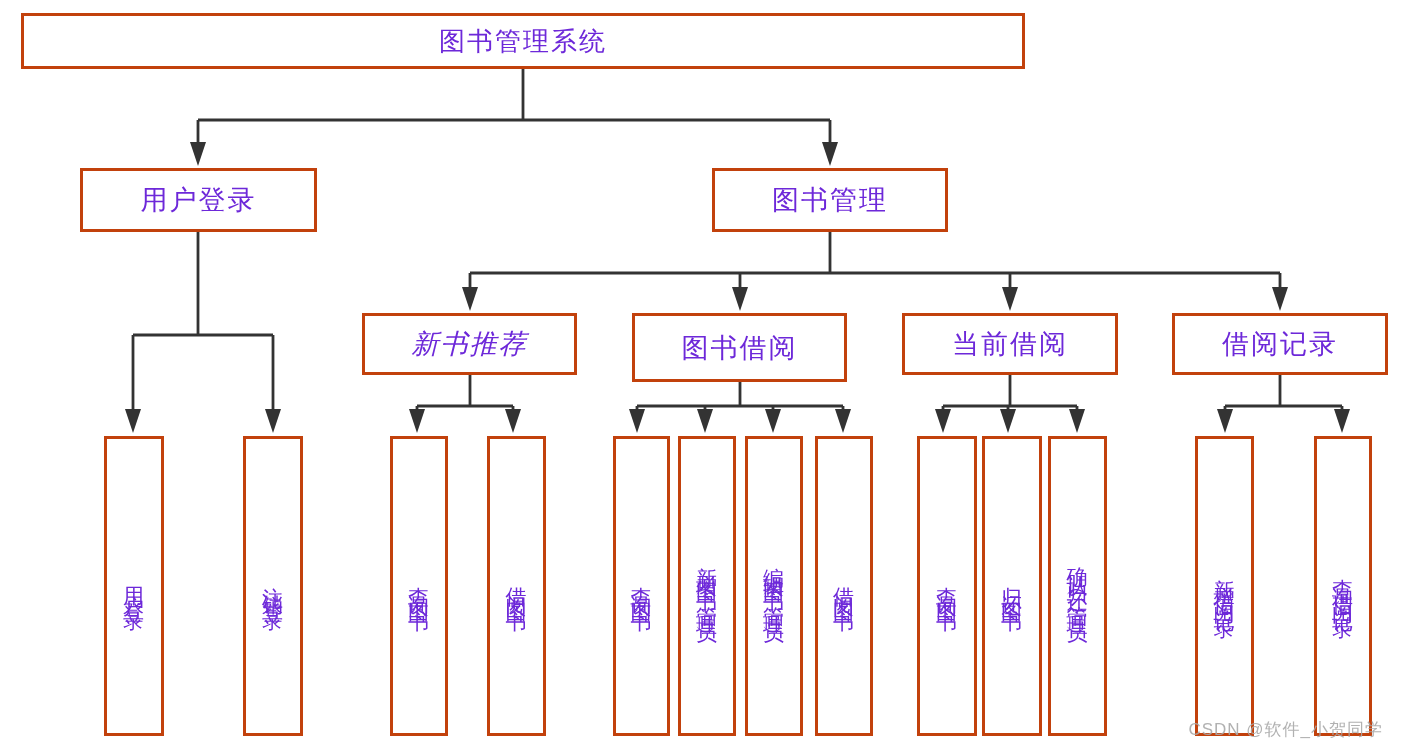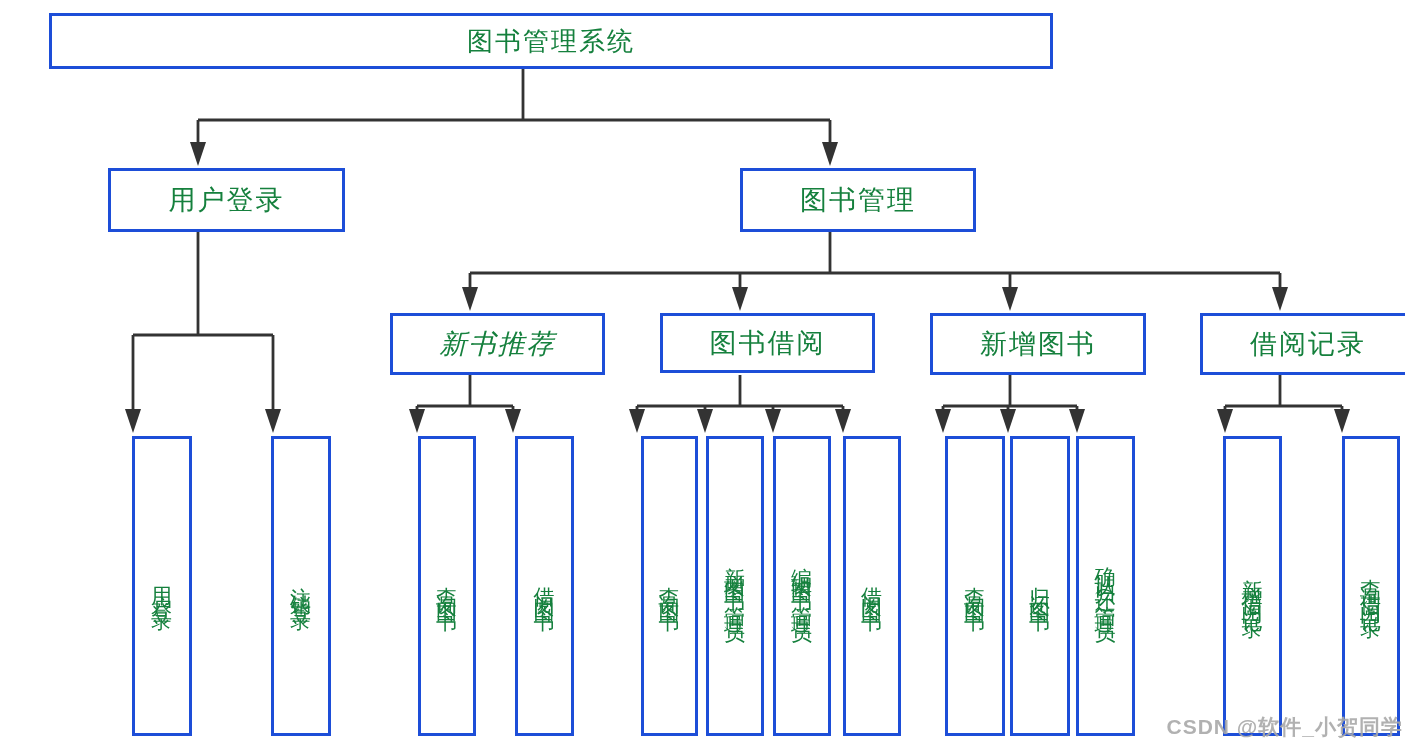--- a/index.html
+++ b/index.html
@@ -11,49 +11,47 @@
     overflow:hidden;
     color:#333333;
   }
   #connectors{
     position:absolute;left:0;top:0;width:1405px;height:747px;
     z-index:1;
   }
   .node{
     position:absolute;
     box-sizing:border-box;
-    border:3px solid #1d4ed8;
+    border:3px solid #c2410c;
     background:#ffffff;
     display:flex;align-items:center;justify-content:center;
     z-index:2;
-    color:#15803d;
-    margin-left:28px;
+    color:#6d28d9;
   }
   .hbox{
     font-size:26px;
     letter-spacing:2px;
     white-space:nowrap;
   }
   .hbox.small{font-size:27px;}
   .vbox{
     writing-mode:vertical-rl;
     font-size:21px;
     letter-spacing:8px;
     line-height:1;
     text-align:center;
   }
   #watermark{
     position:absolute;
-    right:2px;bottom:6px;
-    font-size:21px;
+    right:22px;bottom:6px;
+    font-size:17px;
     color:rgba(168,168,168,0.9);
     letter-spacing:1px;
     z-index:3;
     white-space:nowrap;
-    font-weight:bold;
   }
 </style>
 </head>
 <body>
 
 <div id="stage">
 
   <svg id="connectors" viewBox="0 0 1405 747" xmlns="http://www.w3.org/2000/svg">
     <g stroke="#333333" stroke-width="2.8" fill="none">
 
@@ -126,22 +124,22 @@
       <path d="M1334 409 H1350 L1342 433 Z"></path>
     </g>
   </svg>
 
   <div class="node hbox" style="left:21px;top:13px;width:1004px;height:56px;">图书管理系统</div>
 
   <div class="node hbox small" style="left:80px;top:168px;width:237px;height:64px;">用户登录</div>
   <div class="node hbox small" style="left:712px;top:168px;width:236px;height:64px;font-family:Liberation Serif, serif;">图书管理</div>
 
   <div class="node hbox small" style="left:362px;top:313px;width:215px;height:62px;font-style:italic;">新书推荐</div>
-  <div class="node hbox small" style="left:632px;top:313px;width:215px;height:60px;">图书借阅</div>
-  <div class="node hbox small" style="left:902px;top:313px;width:216px;height:62px;">新增图书</div>
+  <div class="node hbox small" style="left:632px;top:313px;width:215px;height:69px;">图书借阅</div>
+  <div class="node hbox small" style="left:902px;top:313px;width:216px;height:62px;">当前借阅</div>
   <div class="node hbox small" style="left:1172px;top:313px;width:216px;height:62px;">借阅记录</div>
 
   <div class="node vbox" style="left:104px;top:436px;width:60px;height:300px;">用户登录</div>
   <div class="node vbox" style="left:243px;top:436px;width:60px;height:300px;">注销登录</div>
 
   <div class="node vbox" style="left:390px;top:436px;width:58px;height:300px;">查询图书</div>
   <div class="node vbox" style="left:487px;top:436px;width:59px;height:300px;">借阅图书</div>
 
   <div class="node vbox" style="left:613px;top:436px;width:57px;height:300px;">查询图书</div>
   <div class="node vbox" style="left:678px;top:436px;width:58px;height:300px;">新增图书（管理员）</div>

